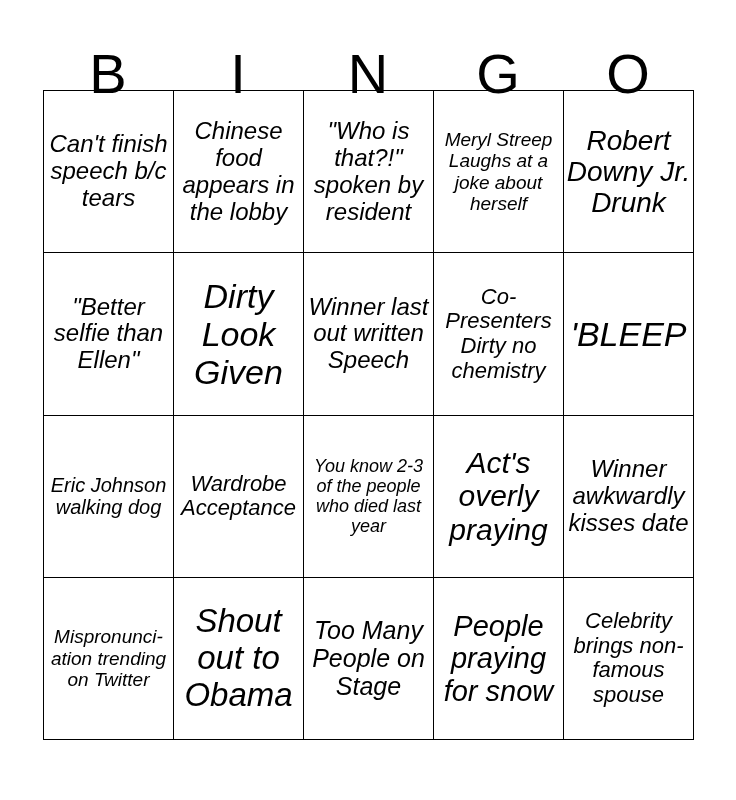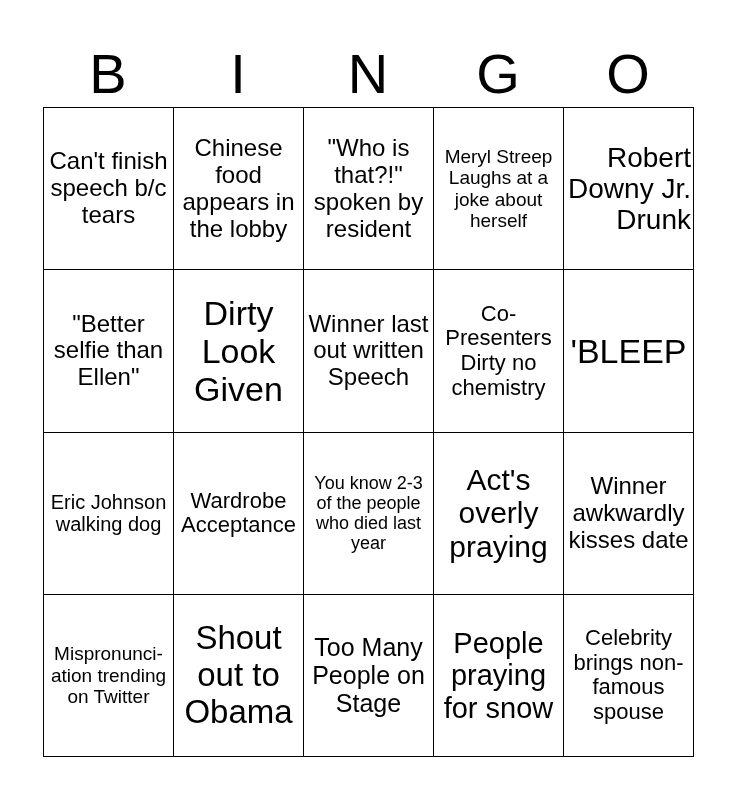--- a/index.html
+++ b/index.html
@@ -2,22 +2,22 @@
 <html><head>
 <meta charset="utf-8">
 <style>
   html, body { margin: 0; padding: 0; background: #ffffff; }
   body { width: 736px; height: 800px; position: relative; overflow: hidden;
          font-family: "Liberation Sans", sans-serif; color: #000; }
   .header { position: absolute; left: 43px; top: 44px; width: 650px; height: 60px;
             display: flex; }
   .header .letter { width: 130px; text-align: center; font-size: 56px;
                     line-height: 60px; font-weight: normal; }
-  .grid { position: absolute; left: 43px; top: 107px; width: 650px; height: 650px;
-          border-collapse: collapse; table-layout: fixed; }
+  .grid { position: absolute; left: 43px; top: 90px; width: 650px; height: 650px;
+          border-collapse: collapse; table-layout: fixed; font-style: italic; }
   .grid td { width: 130px; height: 130px; border: 1.5px solid #000; padding: 0 2px;
              text-align: center; vertical-align: middle; line-height: 1.12;
              box-sizing: border-box; word-wrap: break-word; }
 </style>
 </head>
 <body>
 
 <div class="header">
   <div class="letter">B</div>
   <div class="letter">I</div>
@@ -26,21 +26,21 @@
   <div class="letter">O</div>
 </div>
 
 <table class="grid">
   <tbody>
     <tr>
       <td style="font-size: 24px;">Can't finish speech b/c tears</td>
       <td style="font-size: 24px;">Chinese food appears in the lobby</td>
       <td style="font-size: 24px;">"Who is that?!" spoken by resident</td>
       <td style="font-size: 19px;">Meryl Streep Laughs at a joke about herself</td>
-      <td style="font-size: 28px; text-align: right;">Robert Downy Jr. Drunk</td>
+      <td style="font-size: 28px;">Robert Downy Jr. Drunk</td>
     </tr>
     <tr>
       <td style="font-size: 24px;">"Better selfie than Ellen"</td>
       <td style="font-size: 34px;">Dirty Look Given</td>
       <td style="font-size: 24px;">Winner last out written Speech</td>
       <td style="font-size: 22px;">Co-Presenters Dirty no chemistry</td>
       <td style="font-size: 34px;">'BLEEP</td>
     </tr>
     <tr>
       <td style="font-size: 20px;">Eric Johnson walking dog</td>

